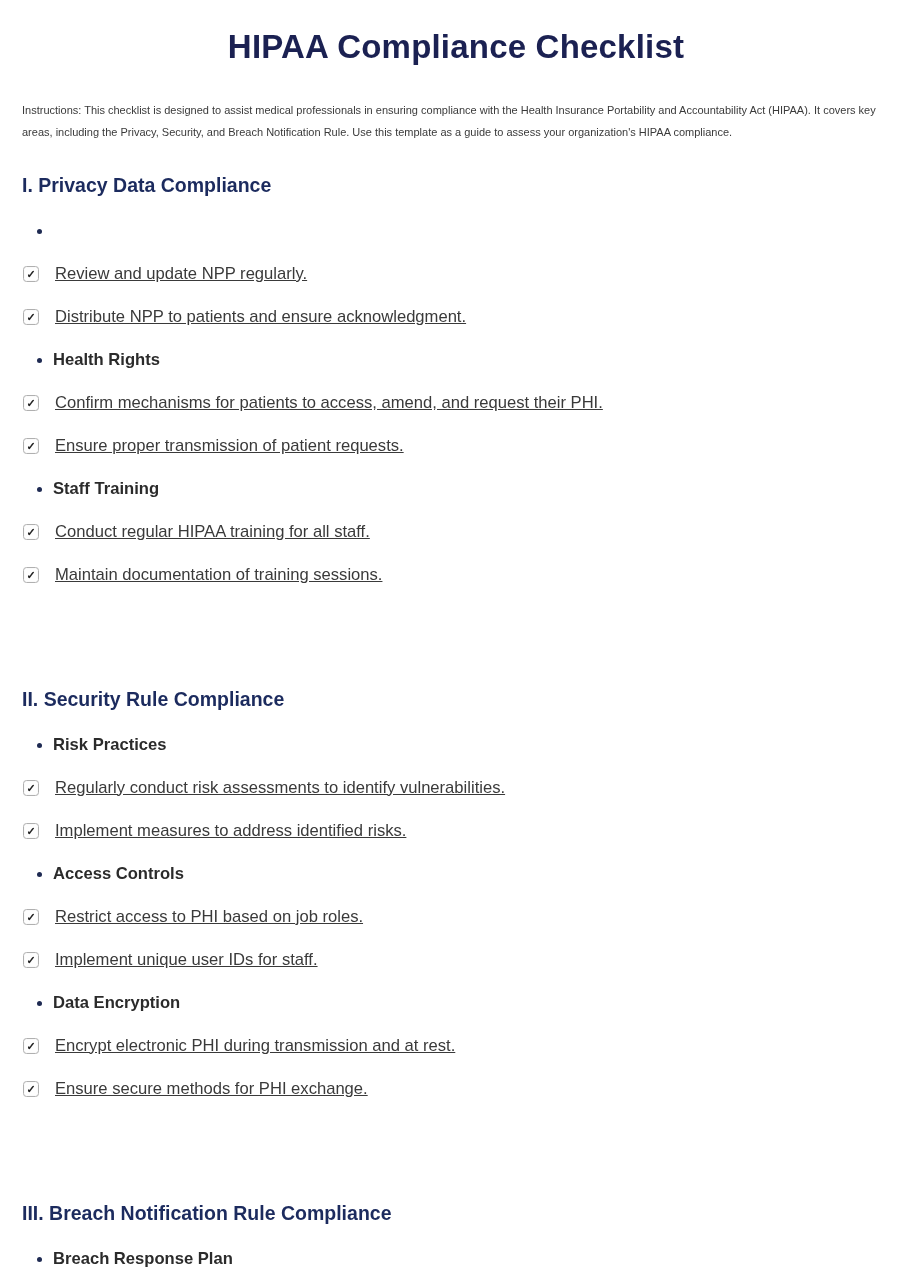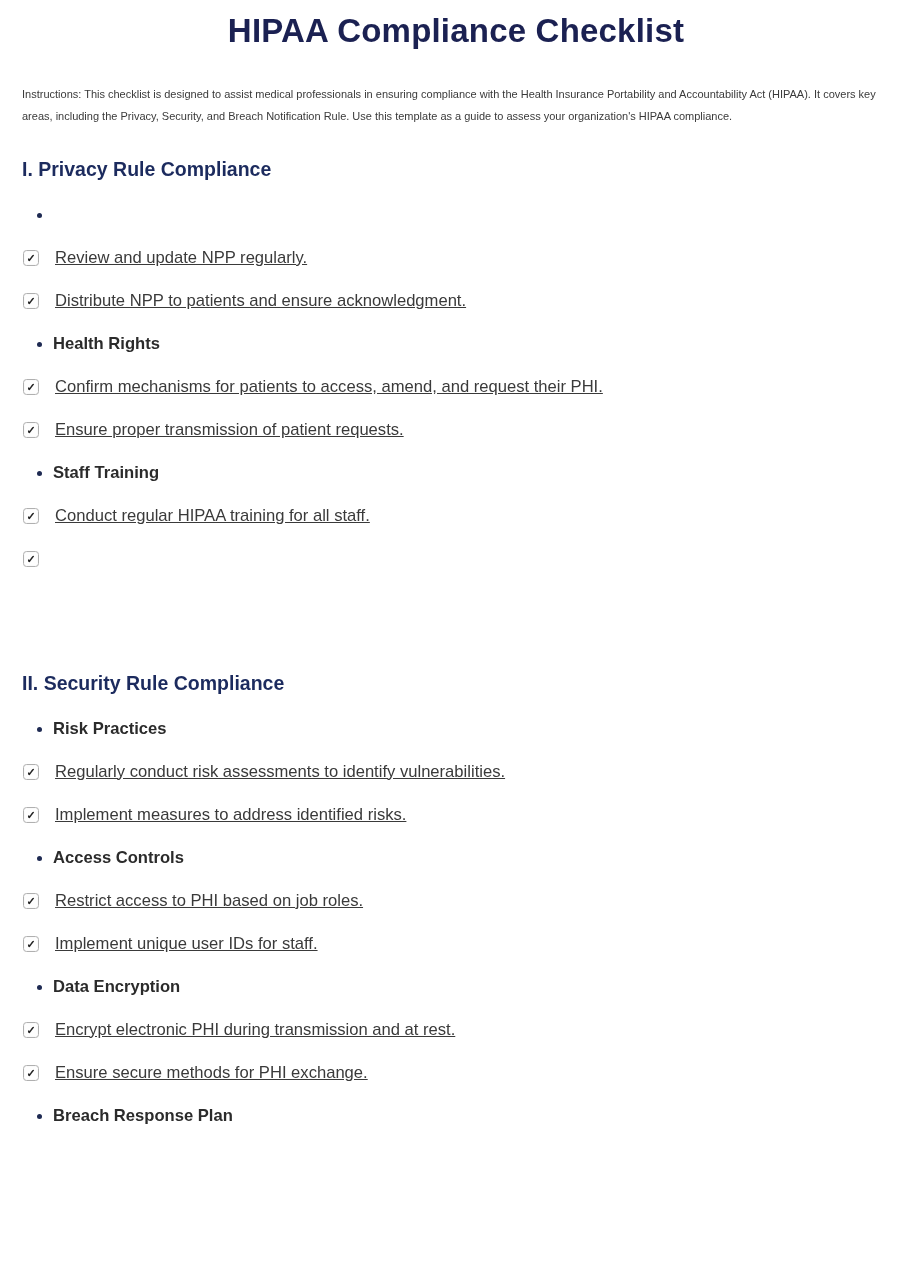--- a/index.html
+++ b/index.html
@@ -1,21 +1,21 @@
 <!DOCTYPE html>
 <html><head>
 <meta charset="utf-8">
 <style>
   html, body { margin:0; padding:0; }
   body {
     width:914px; height:1272px; background:#ffffff; overflow:hidden;
     font-family:"Liberation Sans", sans-serif;
     -webkit-font-smoothing:antialiased;
   }
-  .doc { padding:12px 24px 0 22px; box-sizing:border-box; }
+  .doc { padding:28px 24px 0 22px; box-sizing:border-box; }
 
   h1.title {
     margin:0; text-align:center;
     font-size:33px; line-height:38px; font-weight:bold;
     color:#1b2152; letter-spacing:0.2px;
   }
   p.instructions {
     margin:33px 0 0 0;
     font-size:11px; line-height:22.3px; color:#3a3a3a;
   }
@@ -56,21 +56,21 @@
 </head>
 <body>
 
 <div class="doc">
 
   <h1 class="title">HIPAA Compliance Checklist</h1>
 
   <p class="instructions">Instructions: This checklist is designed to assist medical professionals in ensuring compliance with the Health Insurance Portability and Accountability Act (HIPAA). It covers key areas, including the Privacy, Security, and Breach Notification Rule. Use this template as a guide to assess your organization's HIPAA compliance.</p>
 
   <section class="sec">
-    <h2 class="sec-h">I. Privacy Rule Compliance</h2>
+    <h2 class="sec-h">I. Privacy Data Compliance</h2>
     <div class="groups">
 
       <div class="row group">
         <span class="dot"></span>
       </div>
       <div class="row item">
         <span class="cb" role="checkbox" aria-checked="true">
             <span class="tick">✓</span>
           </span>
         <span class="itext">Review and update NPP regularly.</span>
@@ -106,20 +106,21 @@
       <div class="row item">
         <span class="cb" role="checkbox" aria-checked="true">
             <span class="tick">✓</span>
           </span>
         <span class="itext">Conduct regular HIPAA training for all staff.</span>
       </div>
       <div class="row item">
         <span class="cb" role="checkbox" aria-checked="true">
             <span class="tick">✓</span>
           </span>
+        <span class="itext">Maintain documentation of training sessions.</span>
       </div>
 
     </div>
   </section>
 
   <section class="sec spaced">
     <h2 class="sec-h">II. Security Rule Compliance</h2>
     <div class="groups">
 
       <div class="row group">
@@ -170,20 +171,21 @@
         <span class="cb" role="checkbox" aria-checked="true">
             <span class="tick">✓</span>
           </span>
         <span class="itext">Ensure secure methods for PHI exchange.</span>
       </div>
 
     </div>
   </section>
 
   <section class="sec spaced">
+    <h2 class="sec-h">III. Breach Notification Rule Compliance</h2>
     <div class="groups">
       <div class="row group">
         <span class="dot"></span>
         <span class="glabel">Breach Response Plan</span>
       </div>
     </div>
   </section>
 
 </div>
 

